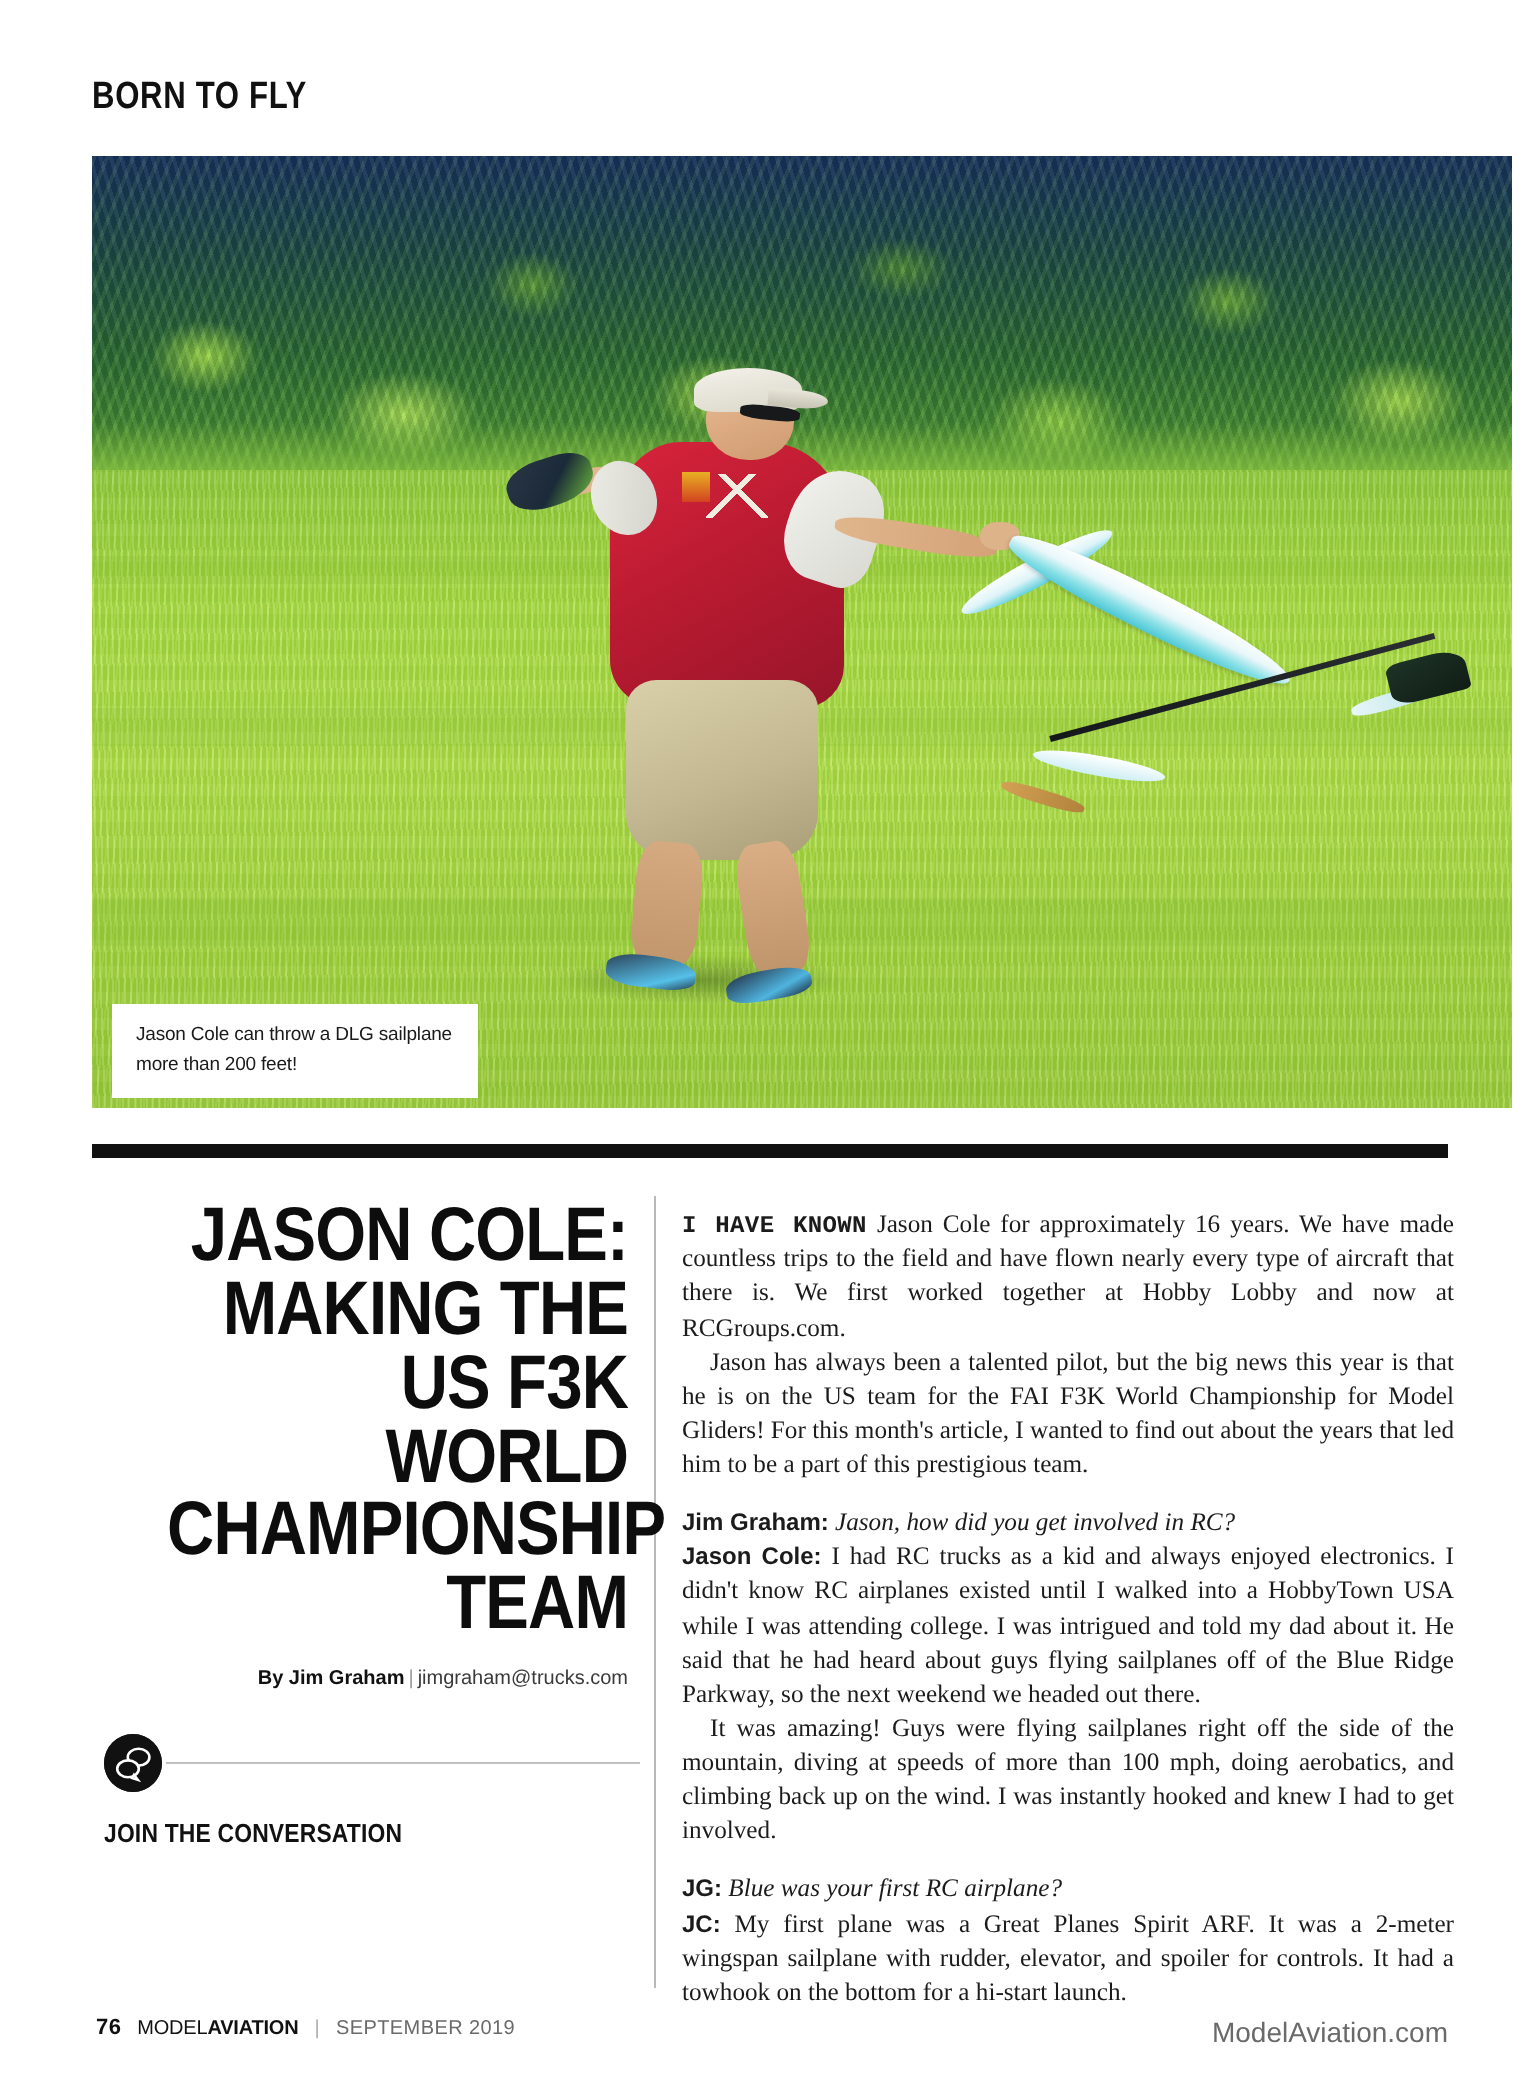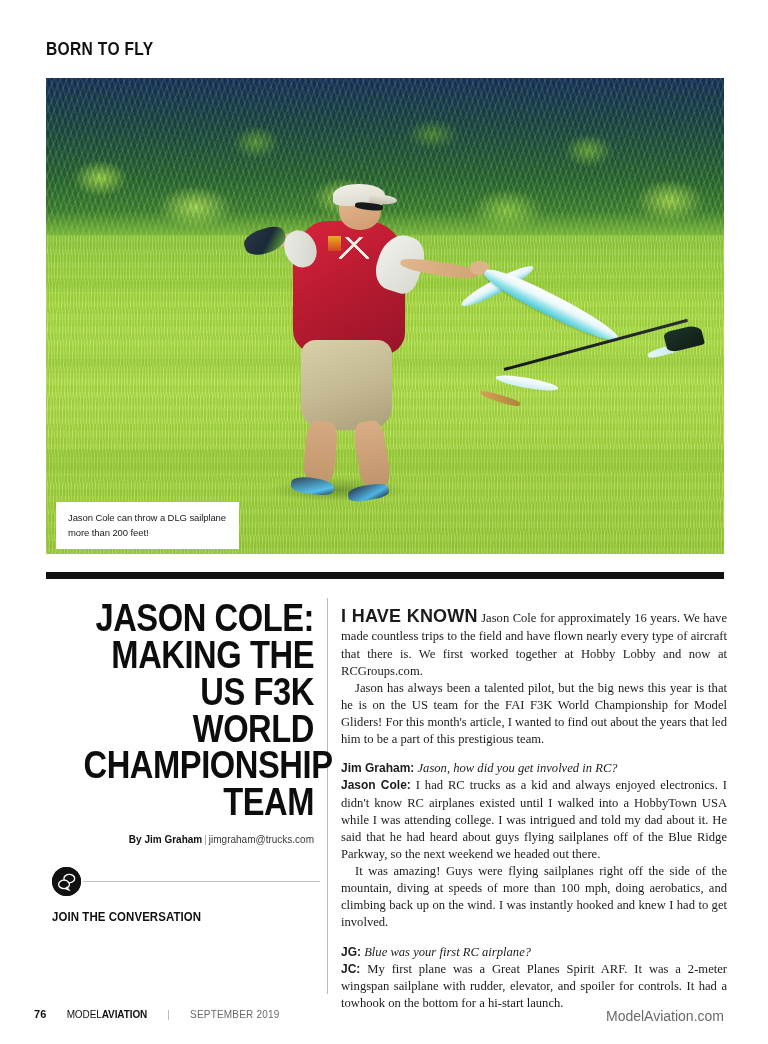--- a/index.html
+++ b/index.html
@@ -31,20 +31,21 @@
 
   
   .photo {
     position: absolute;
     left: 46px;
     top: 78px;
     width: 678px;
     height: 476px;
     overflow: hidden;
     background: #f9a8d4;
+    padding-left: 32px;
   }
   .sky-trees {
     position: absolute;
     left: 0; top: 0;
     width: 100%;
     height: 34%;
     background:
       radial-gradient(ellipse 40px 26px at 8% 62%, #9ed84a 0%, rgba(158,216,74,0) 70%),
       radial-gradient(ellipse 52px 30px at 22% 80%, #a8de55 0%, rgba(168,222,85,0) 72%),
       radial-gradient(ellipse 34px 24px at 31% 40%, #5c9a3a 0%, rgba(92,154,58,0) 70%),
@@ -481,44 +482,44 @@
     font-family: "Liberation Serif", serif;
     font-size: 12.6px;
     line-height: 1.36;
     color: #1b1b1b;
     text-align: justify;
   }
   .right-col p { margin: 0; }
   .right-col p.indent { text-indent: 14px; }
   .right-col p.gap { margin-top: 12px; }
   .lead-in {
-    font-family: Liberation Sans, sans-serif;
-    font-weight: bold;
-    font-size: 18px;
-    letter-spacing: 0.2px;
-  }
-  .speaker {
-    font-family: "Liberation Sans", sans-serif;
+    font-family: Liberation Mono, monospace;
     font-weight: bold;
     font-size: 12px;
+    letter-spacing: 0.2px;
+  }
+  .speaker {
+    font-family: "Liberation Sans", sans-serif;
+    font-weight: bold;
+    font-size: 12px;
   }
   .question { font-style: italic; }
 
   
   .footer-left {
     position: absolute;
-    left: 34px;
+    left: 48px;
     top: 1008px;
     font-family: "Liberation Sans", sans-serif;
     font-size: 10px;
     color: #555555;
     letter-spacing: 0.2px;
     display: flex;
     align-items: baseline;
-    gap: 20px;
+    gap: 8px;
   }
   .footer-left .pg {
     font-weight: bold;
     color: #111111;
     font-size: 11px;
   }
   .footer-left .mag {
     color: #111111;
     letter-spacing: -0.1px;
   }

